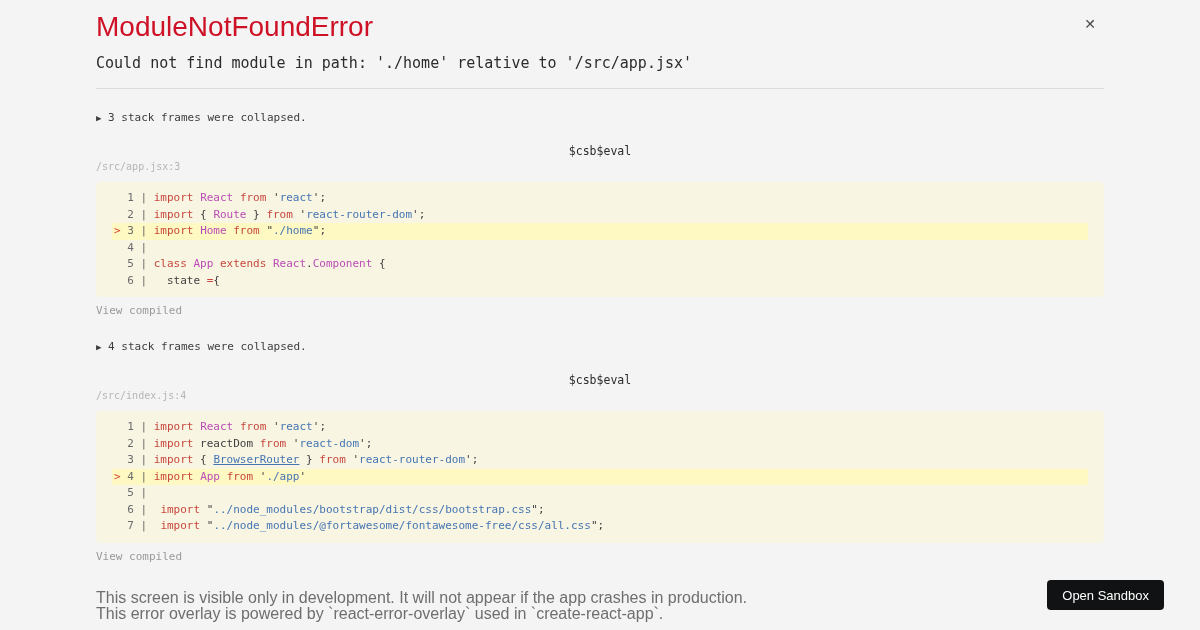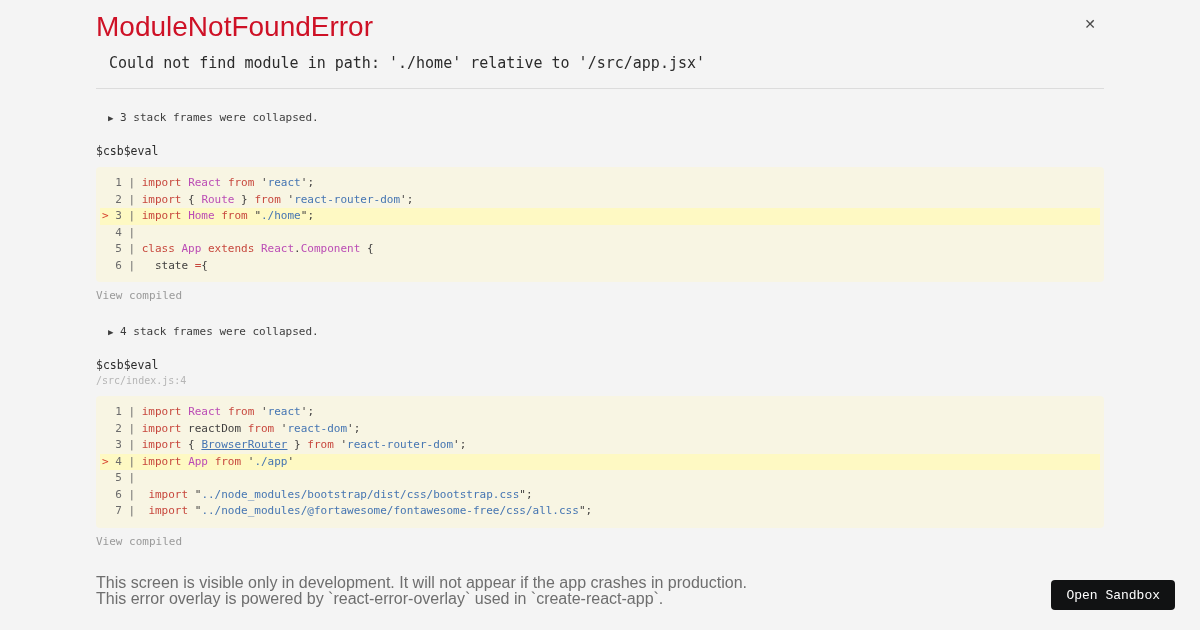--- a/index.html
+++ b/index.html
@@ -18,21 +18,20 @@
     line-height: 24px;
     font-family: "Liberation Sans", sans-serif;
   }
   .error-message {
     margin-top: 15px;
     font-family: "DejaVu Sans Mono", "Liberation Mono", monospace;
     font-size: 15px;
     line-height: 19px;
     color: #2b2b2b;
     white-space: pre;
-    margin-left: 13px;
   }
   .rule {
     margin-top: 15px;
     border: none;
     border-top: 1px solid #dcdcdc;
     height: 0;
   }
 
   .close-btn {
     position: absolute;
@@ -51,42 +50,42 @@
 
   .mono { font-family: "DejaVu Sans Mono", "Liberation Mono", monospace; }
 
   .stack-note {
     margin-top: 22px;
     font-size: 11px;
     line-height: 14px;
     color: #3d3d3d;
     cursor: pointer;
     white-space: pre;
-    margin-left: 12px;
   }
   .stack-note .arrow { font-size: 9px; color: #3d3d3d; }
 
   .frame-func {
     margin-top: 19px;
     font-size: 11.5px;
     line-height: 15px;
     color: #2b2b2b;
+    text-align: center;
   }
   .frame-loc {
     margin-top: 1px;
     font-size: 10px;
     line-height: 14px;
     color: #b5b5b5;
   }
 
   .code-frame {
     margin-top: 8px;
     background: #f8f5e3;
     border-radius: 4px;
-    padding: 8px 4px;
+    padding: 8px 16px;
     font-family: "DejaVu Sans Mono", "Liberation Mono", monospace;
     font-size: 11px;
   }
   .code-line {
     white-space: pre;
     line-height: 16.5px;
     height: 16.5px;
     padding-left: 2px;
   }
   .code-line.hl { background: #fef9c3; }
@@ -108,30 +107,30 @@
 
   .footer { margin-top: 26px; }
   .footer p {
     font-size: 16px;
     line-height: 16.5px;
     color: #6e6e6e;
   }
 
   .open-sandbox {
     position: absolute;
-    right: 25px;
+    right: 36px;
     bottom: 20px;
     height: 30px;
     padding: 0 15px;
     background: #111213;
     color: #ffffff;
     border: none;
     border-radius: 4px;
     font-size: 13px;
-    font-family: Liberation Mono, monospace;
+    font-family: Liberation Sans, sans-serif;
     cursor: pointer;
   }
 </style>
 </head>
 <body>
 
 <div class="content">
 
   <button class="close-btn">
     <span>✕</span>
@@ -139,20 +138,21 @@
 
   <h1 class="error-title">ModuleNotFoundError</h1>
 
   <div class="error-message mono">Could not find module in path: './home' relative to '/src/app.jsx'</div>
 
   <hr class="rule">
 
   <div>
     <div class="stack-note mono"><span class="arrow">▶</span><span> </span><span>3 stack frames were collapsed.</span></div>
     <div class="frame-func mono">$csb$eval</div>
+    <div class="frame-loc mono">/src/app.jsx:3</div>
     <div class="code-frame">
         <div class="code-line"><span class="tk-m">  </span><span class="tk-g">1 | </span><span class="tk-k">import</span><span class="tk-p"> </span><span class="tk-c">React</span><span class="tk-p"> </span><span class="tk-k">from</span><span class="tk-p"> </span><span class="tk-p">'</span><span class="tk-s">react</span><span class="tk-p">'</span><span class="tk-p">;</span></div>
         <div class="code-line"><span class="tk-m">  </span><span class="tk-g">2 | </span><span class="tk-k">import</span><span class="tk-p"> { </span><span class="tk-c">Route</span><span class="tk-p"> } </span><span class="tk-k">from</span><span class="tk-p"> </span><span class="tk-p">'</span><span class="tk-s">react-router-dom</span><span class="tk-p">'</span><span class="tk-p">;</span></div>
         <div class="code-line hl"><span class="tk-m">&gt; </span><span class="tk-g">3 | </span><span class="tk-k">import</span><span class="tk-p"> </span><span class="tk-c">Home</span><span class="tk-p"> </span><span class="tk-k">from</span><span class="tk-p"> </span><span class="tk-p">"</span><span class="tk-s">./home</span><span class="tk-p">"</span><span class="tk-p">;</span></div>
         <div class="code-line"><span class="tk-m">  </span><span class="tk-g">4 | </span></div>
         <div class="code-line"><span class="tk-m">  </span><span class="tk-g">5 | </span><span class="tk-k">class</span><span class="tk-p"> </span><span class="tk-c">App</span><span class="tk-p"> </span><span class="tk-k">extends</span><span class="tk-p"> </span><span class="tk-c">React</span><span class="tk-p">.</span><span class="tk-c">Component</span><span class="tk-p"> {</span></div>
         <div class="code-line"><span class="tk-m">  </span><span class="tk-g">6 | </span><span class="tk-p">  state </span><span class="tk-k">=</span><span class="tk-p">{</span></div>
       </div>
     <div class="view-compiled mono">View compiled</div>
   </div>

